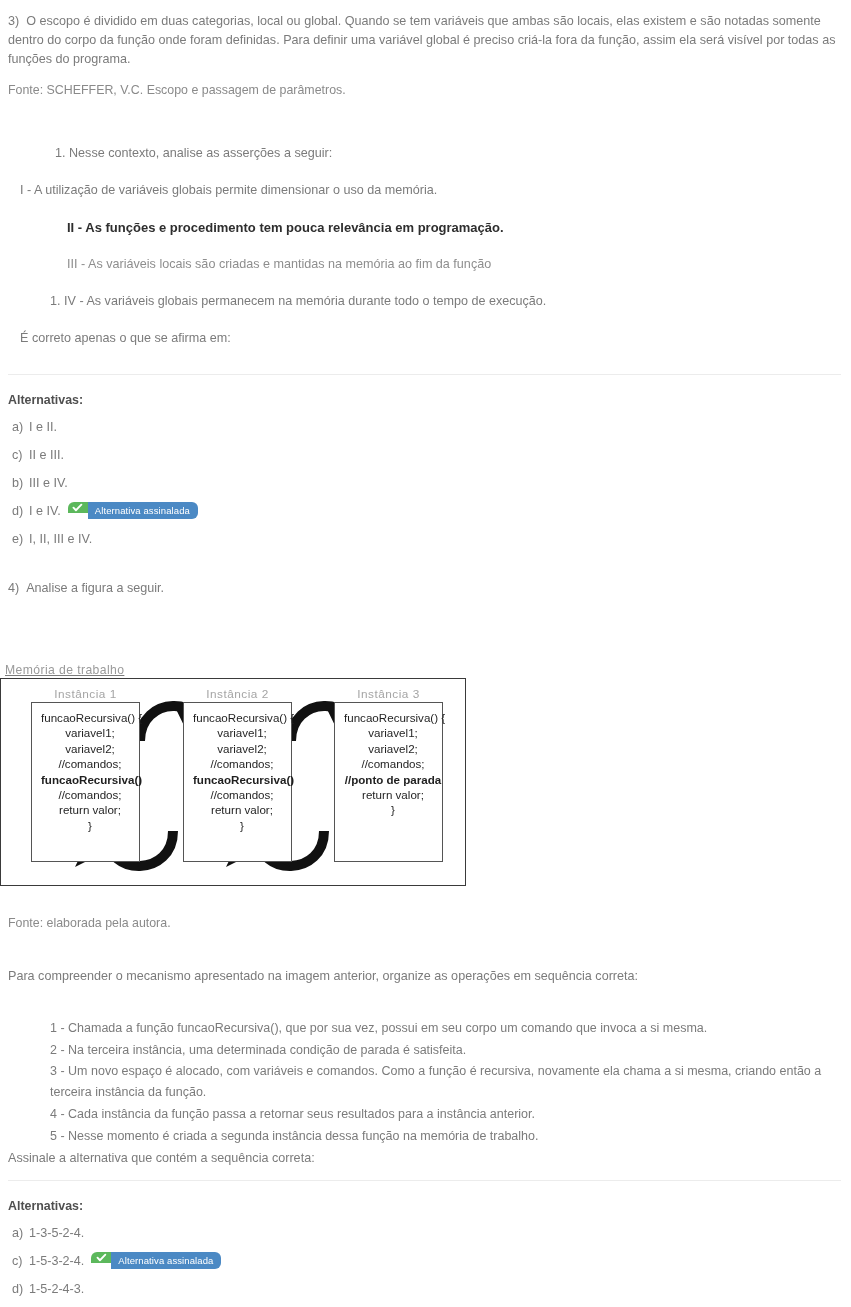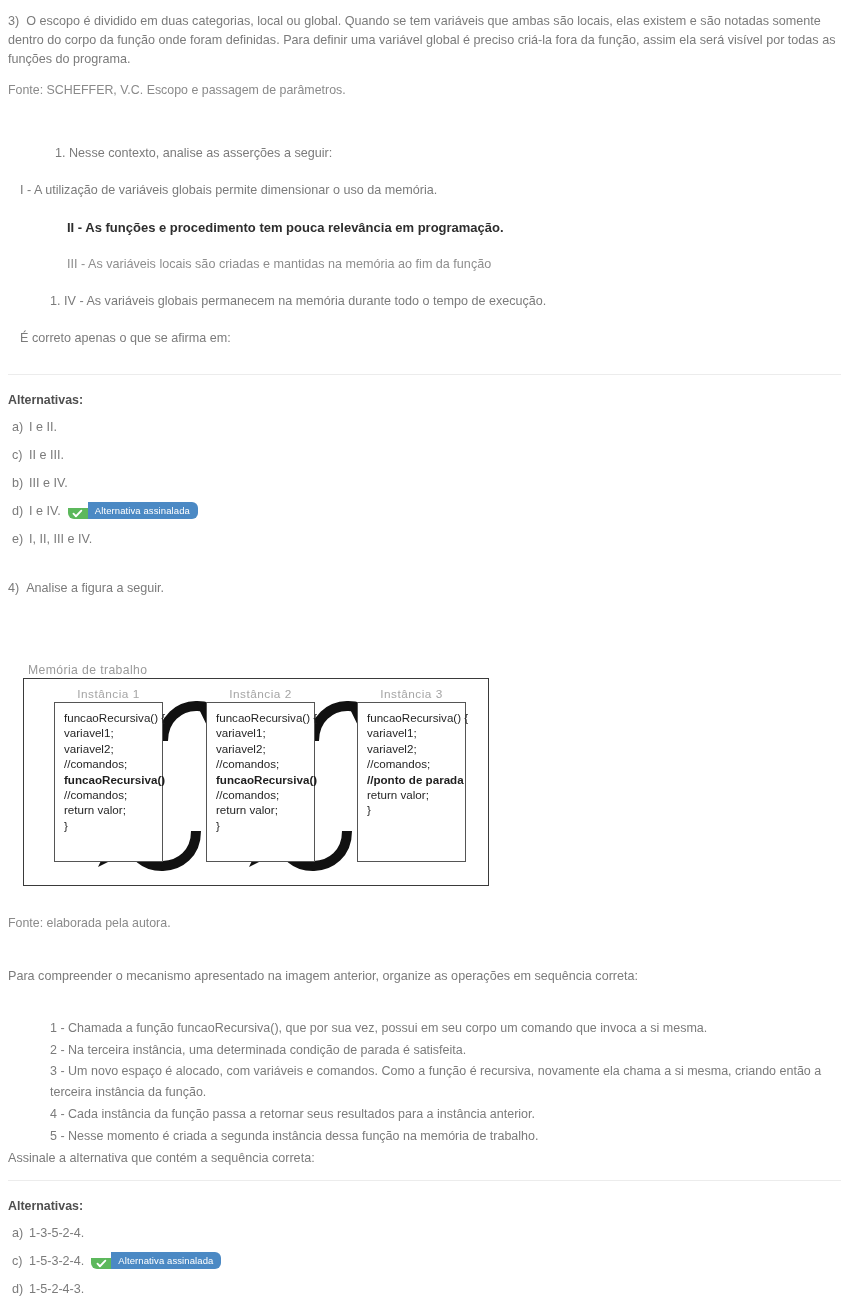--- a/index.html
+++ b/index.html
@@ -83,21 +83,21 @@
     line-height: 28px;
     font-size: 12.6px;
     color: #7b7b7b;
     white-space: nowrap;
   }
   .alt-letter { display: inline-block; min-width: 17px; }
   .alt-text { }
 
   .badge {
     display: inline-flex;
-    align-items: flex-end;
+    align-items: flex-start;
     height: 17px;
     vertical-align: middle;
     margin-left: 7px;
     position: relative;
     top: -1px;
     border-radius: 6px;
     overflow: hidden;
     box-shadow: 0 0 0 0 transparent;
   }
   .badge-check {
@@ -114,22 +114,22 @@
     font-size: 9.5px;
     line-height: 17px;
     padding: 0 8px 0 7px;
     letter-spacing: 0.1px;
     white-space: nowrap;
   }
 
   
   .figure-wrap {
     position: relative;
-    padding-left: 23px;
     padding-top: 2px;
+    text-decoration: underline;
   }
   .mem-label {
     font-size: 12.2px;
     color: #9a9a9a;
     letter-spacing: 0.4px;
     line-height: 16px;
     padding-left: 5px;
     font-family: "Liberation Sans", sans-serif;
   }
   .diagram {
@@ -165,20 +165,21 @@
     height: 160px;
     padding: 7px 0 0 9px;
     background: #ffffff;
   }
   .code {
     font-size: 11.6px;
     line-height: 15.4px;
     color: #1f1f1f;
     font-family: "Liberation Sans", sans-serif;
     white-space: pre;
+    text-align: center;
   }
 
   .inst1 { left: 30px;  top: 7px; }
   .inst2 { left: 182px; top: 7px; }
   .inst3 { left: 333px; top: 7px; }
 
   .seq-list { padding: 0 10px 0 8px; }
   .seq-item {
     margin: 0;
     padding-left: 42px;

